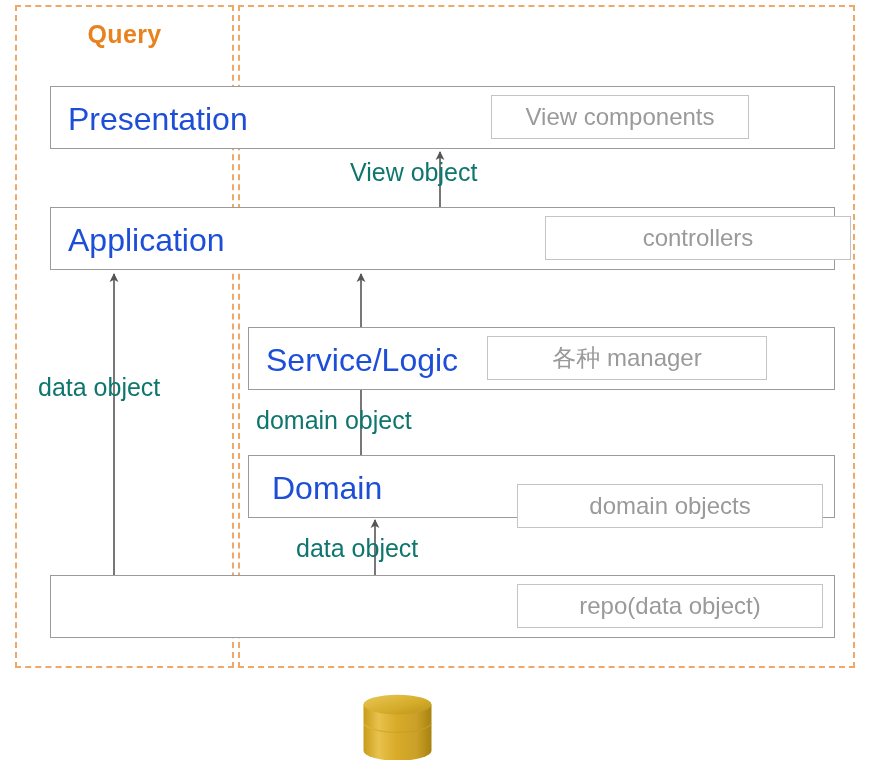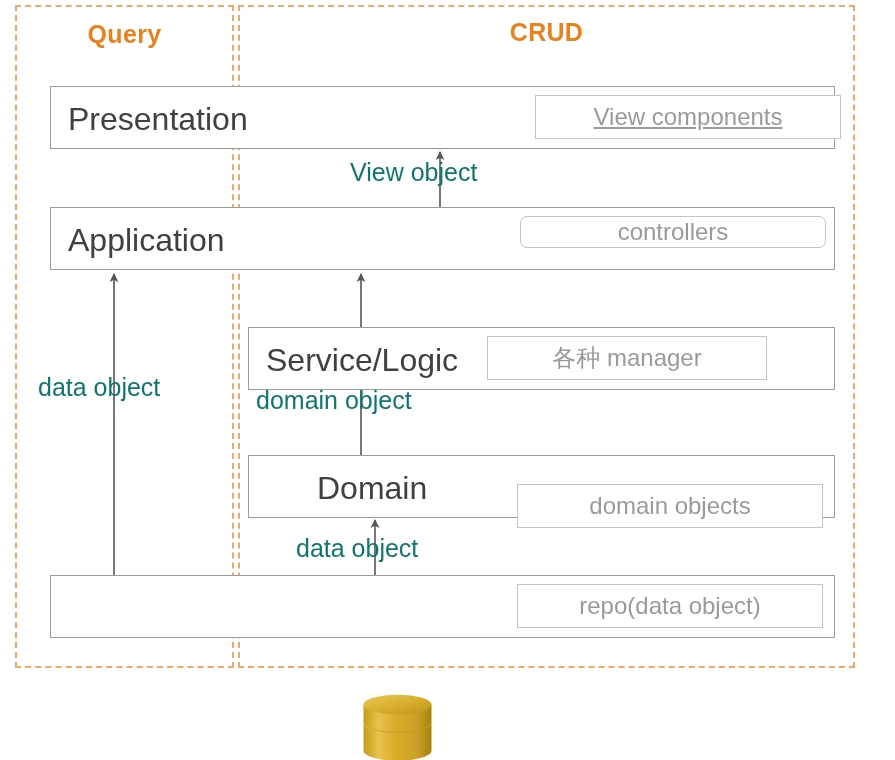--- a/index.html
+++ b/index.html
@@ -32,72 +32,72 @@
   .layer{
     position:absolute;
     border:1px solid #9b9b9b;
     background:#ffffff;
     box-sizing:border-box;
     display:flex;
     align-items:center;
   }
   .layer-name{
     position:absolute;
-    color:#404040;
+    color:#1d4ed8;
     font-size:32px;
     white-space:nowrap;
     line-height:1;
   }
   .layer-chip{
     position:absolute;
     border:1px solid #c4c4c4;
     box-sizing:border-box;
     display:flex;
     align-items:center;
     justify-content:center;
     color:#9a9a9a;
     font-size:24px;
     background:#ffffff;
     white-space:nowrap;
   }
 
   #layer-presentation{left:50px;top:86px;width:785px;height:63px;}
   #name-presentation{left:68px;top:103px;}
-  #chip-presentation{left:535px;top:95px;width:306px;height:44px;text-decoration:underline;}
+  #chip-presentation{left:491px;top:95px;width:258px;height:44px;}
 
   #layer-application{left:50px;top:207px;width:785px;height:63px;}
   #name-application{left:68px;top:224px;}
-  #chip-application{left:520px;top:216px;width:306px;height:32px;border-radius:7px;}
+  #chip-application{left:545px;top:216px;width:306px;height:44px;}
 
   #layer-service{left:248px;top:327px;width:587px;height:63px;}
   #name-service{left:266px;top:344px;}
   #chip-service{left:487px;top:336px;width:280px;height:44px;}
 
   #layer-domain{left:248px;top:455px;width:587px;height:63px;}
-  #name-domain{left:272px;top:472px;margin-left:45px;}
+  #name-domain{left:272px;top:472px;}
   #chip-domain{left:517px;top:464px;width:306px;height:44px;margin-top:20px;}
 
   #layer-dataaccess{left:50px;top:575px;width:785px;height:63px;}
   #name-dataaccess{left:62px;top:592px;}
   #chip-dataaccess{left:517px;top:584px;width:306px;height:44px;}
 
   
   .arrow{position:absolute;}
 
   
   .flow-label{
     position:absolute;
     color:#0f766e;
     font-size:25px;
     white-space:nowrap;
     line-height:1;
   }
   #lbl-view-object{left:350px;top:160px;}
   #lbl-data-object-left{left:38px;top:375px;}
-  #lbl-domain-object{left:256px;top:388px;}
+  #lbl-domain-object{left:256px;top:408px;}
   #lbl-data-object-mid{left:296px;top:536px;}
 
   
   #db-icon{position:absolute;left:340px;top:694px;width:115px;height:66px;}
 
   
   #watermark{
     position:absolute;left:640px;top:736px;
     font-size:11px;color:#f2f2f3;letter-spacing:1px;
     white-space:nowrap;
@@ -105,21 +105,20 @@
 </style>
 </head>
 <body>
 
 <div id="stage">
 
   <div class="region" id="region-query"></div>
   <div class="region" id="region-crud"></div>
 
   <div class="region-title" id="title-query">Query</div>
-  <div class="region-title" id="title-crud">CRUD</div>
 
   <svg class="arrow" style="left:0;top:0;width:895px;height:760px;pointer-events:none;" viewBox="0 0 895 760">
     <defs>
       <marker id="ah" markerWidth="11" markerHeight="11" refX="8" refY="5" orient="auto" markerUnits="userSpaceOnUse">
         <path d="M0,0.6 L9,5 L0,9.4 L2.2,5 Z" fill="#555555"></path>
       </marker>
     </defs>
 
     <line x1="440" y1="207" x2="440" y2="152" stroke="#555555" stroke-width="1.6" marker-end="url(#ah)"></line>
 

